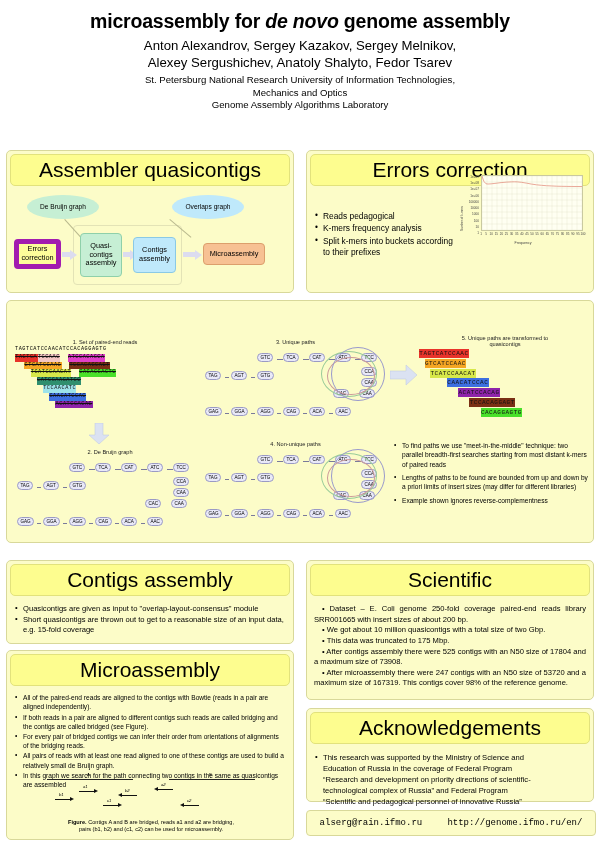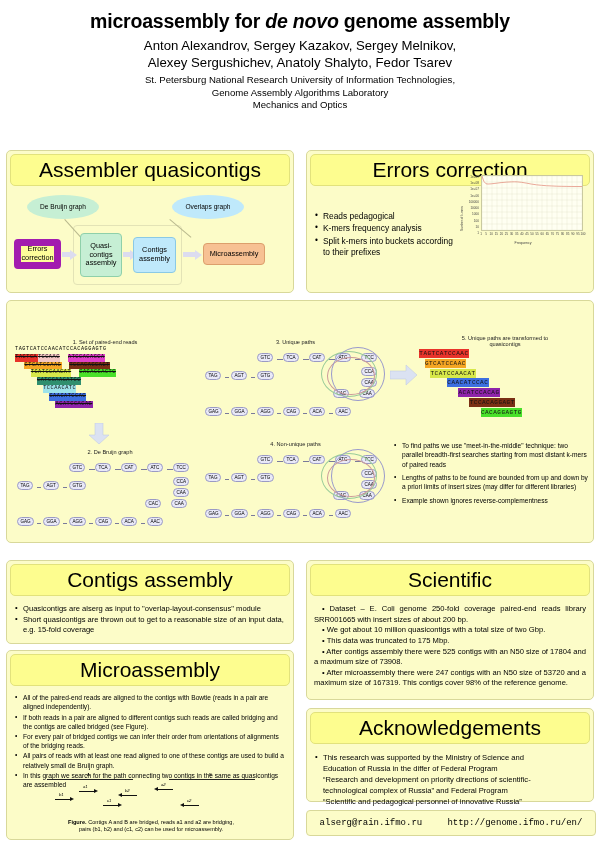--- a/index.html
+++ b/index.html
@@ -115,41 +115,41 @@
   <div class="header">
     <div class="title">
       <div><span>microassembly for </span><span class="it">de novo</span><span> genome assembly</span></div>
     </div>
     <div class="authors">
       <div>Anton Alexandrov, Sergey Kazakov, Sergey Melnikov,</div>
       <div>Alexey Sergushichev, Anatoly Shalyto, Fedor Tsarev</div>
     </div>
     <div class="affil">
       <div>St. Petersburg National Research University of Information Technologies,</div>
+      <div>Mechanics and Optics</div>
       <div>Genome Assembly Algorithms Laboratory</div>
-      <div>Mechanics and Optics</div>
     </div>
   </div>
 
   <div class="panel" style="left:6px;top:150px;width:288px;height:143px;">
     <div class="panel-head big">Assembler quasicontigs</div>
     <div class="arch">
       <div class="dashbox" style="left:66px;top:36px;width:107px;height:58px;"></div>
 
       <div class="leader" style="left:58px;top:30px;width:28px;transform:rotate(48deg);"></div>
       <div class="leader" style="left:163px;top:30px;width:28px;transform:rotate(40deg);"></div>
 
       <div class="node ell" style="left:20px;top:6px;width:72px;height:24px;background:#c6efd4;">
           <span>De Bruijn graph</span>
         </div>
       <div class="node ell" style="left:165px;top:6px;width:72px;height:24px;background:#bfe9fb;">
           <span>Overlaps graph</span>
         </div>
 
-      <div class="node" style="left:7px;top:50px;width:47px;height:30px;background:#fdfd9a;border:7px solid #a21caf;">
+      <div class="node" style="left:7px;top:50px;width:47px;height:30px;background:#fdfd9a;border:5px solid #a21caf;">
         <div><span>Errors</span><br><span>correction</span></div>
       </div>
       <div class="arrow-h" style="left:55px;top:63px;width:9px;"></div>
 
       <div class="node" style="left:73px;top:44px;width:42px;height:44px;background:#c6efd4;border:1px solid #8fd0aa;">
         <div><span>Quasi-</span><br><span>contigs</span><br><span>assembly</span></div>
       </div>
       <div class="arrow-h" style="left:116px;top:63px;width:8px;"></div>
 
       <div class="node" style="left:126px;top:48px;width:43px;height:36px;background:#bfe9fb;border:1px solid #8ac9e5;">
@@ -408,21 +408,21 @@
         <li style="margin-top:4px;">Lengths of paths to be found are bounded from up and down by a priori limits of insert sizes (may differ for different libraries)</li>
         <li style="margin-top:4px;">Example shown ignores reverse-complementness</li>
       </ul>
     </div>
   </div>
 
   <div class="panel" style="left:6px;top:560px;width:288px;height:84px;">
     <div class="panel-head big">Contigs assembly</div>
     <div class="body" style="font-size:7.6px;padding-top:5px;">
       <ul class="b">
-        <li>Quasicontigs are alserg as input to "overlap-layout-consensus" module</li>
+        <li>Quasicontigs are given as input to "overlap-layout-consensus" module</li>
         <li>Short quasicontigs are thrown out to get to a reasonable size of an input data, e.g. 15-fold coverage</li>
       </ul>
     </div>
   </div>
 
   <div class="panel" style="left:6px;top:650px;width:288px;height:190px;">
     <div class="panel-head big">Microassembly</div>
     <div class="body" style="font-size:6.6px;line-height:1.4;padding-top:4px;">
       <ul class="b">
         <li>All of the paired-end reads are aligned to the contigs with Bowtie (reads in a pair are aligned independently).</li>
@@ -474,21 +474,21 @@
       <div style="text-indent:8px;">• <span>After microassembly there were 247 contigs with an N50 size of 53720 and a maximum size of 167319. This contigs cover 98% of the reference genome.</span></div>
     </div>
   </div>
 
   <div class="panel" style="left:306px;top:708px;width:288px;height:94px;">
     <div class="panel-head big">Acknowledgements</div>
     <div class="body" style="font-size:7.6px;line-height:1.45;padding-top:5px;">
       <ul class="b">
         <li>
           <span>This research was supported by the Ministry of Science and</span><br>
-          <span>Education of Russia in the differ of Federal Program</span><br>
+          <span>Education of Russia in the coverage of Federal Program</span><br>
           <span>“Research and development on priority directions of scientific-</span><br>
           <span>technological complex of Russia” and Federal Program</span><br>
           <span>“Scientific and pedagogical personnel of innovative Russia”</span>
         </li>
       </ul>
     </div>
   </div>
 
   <div class="footer">
     <span>alserg@rain.ifmo.ru</span>

